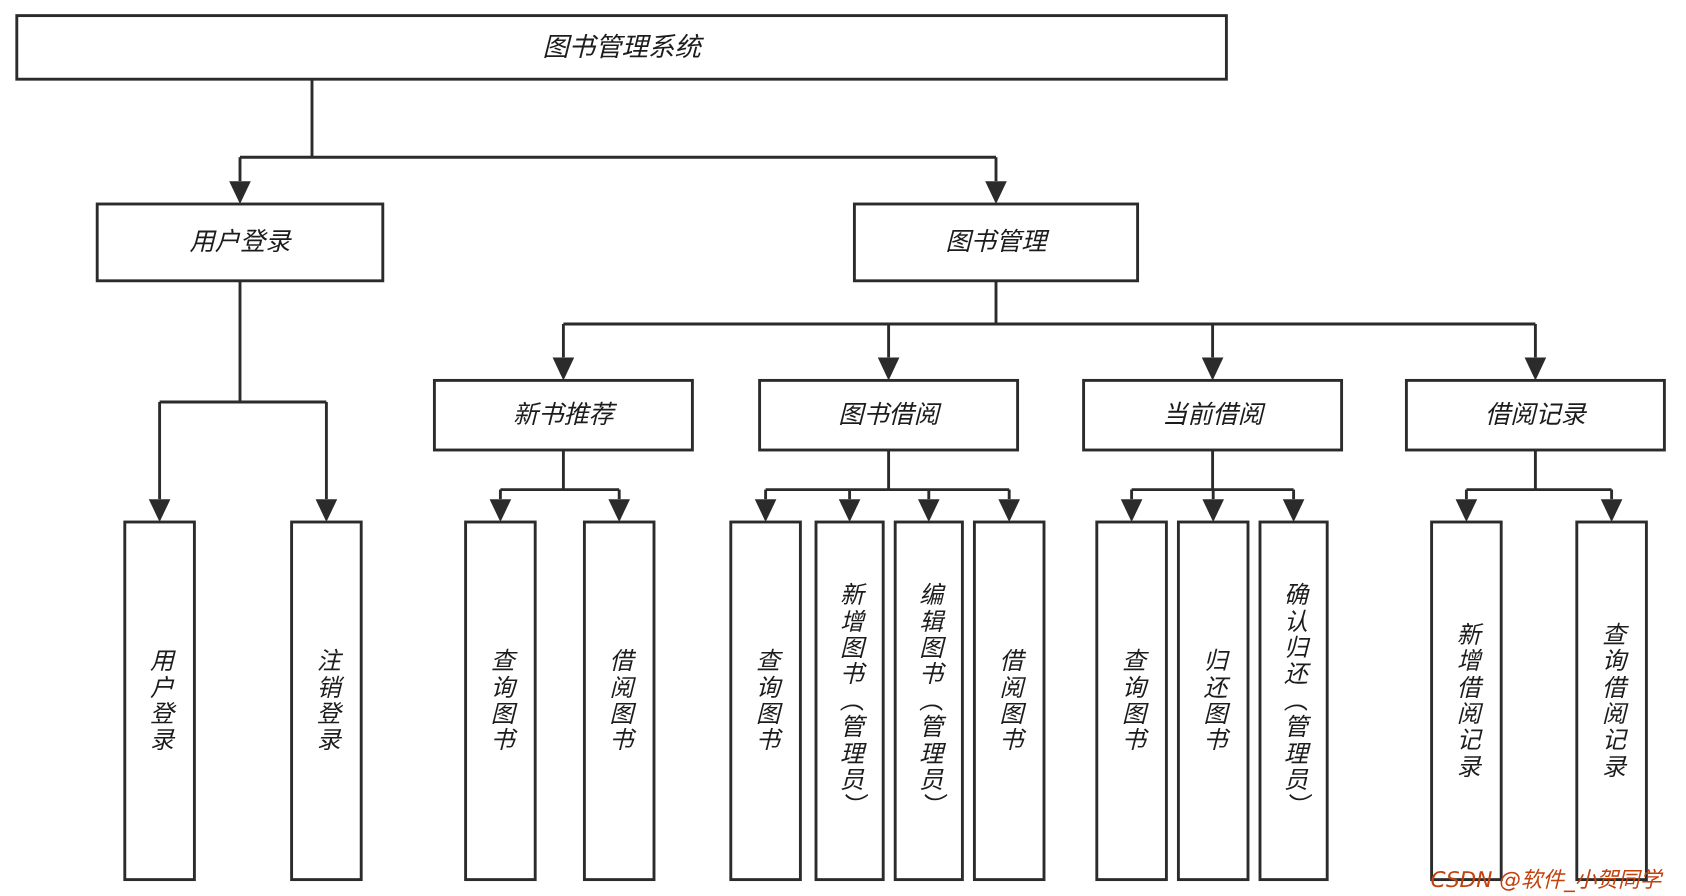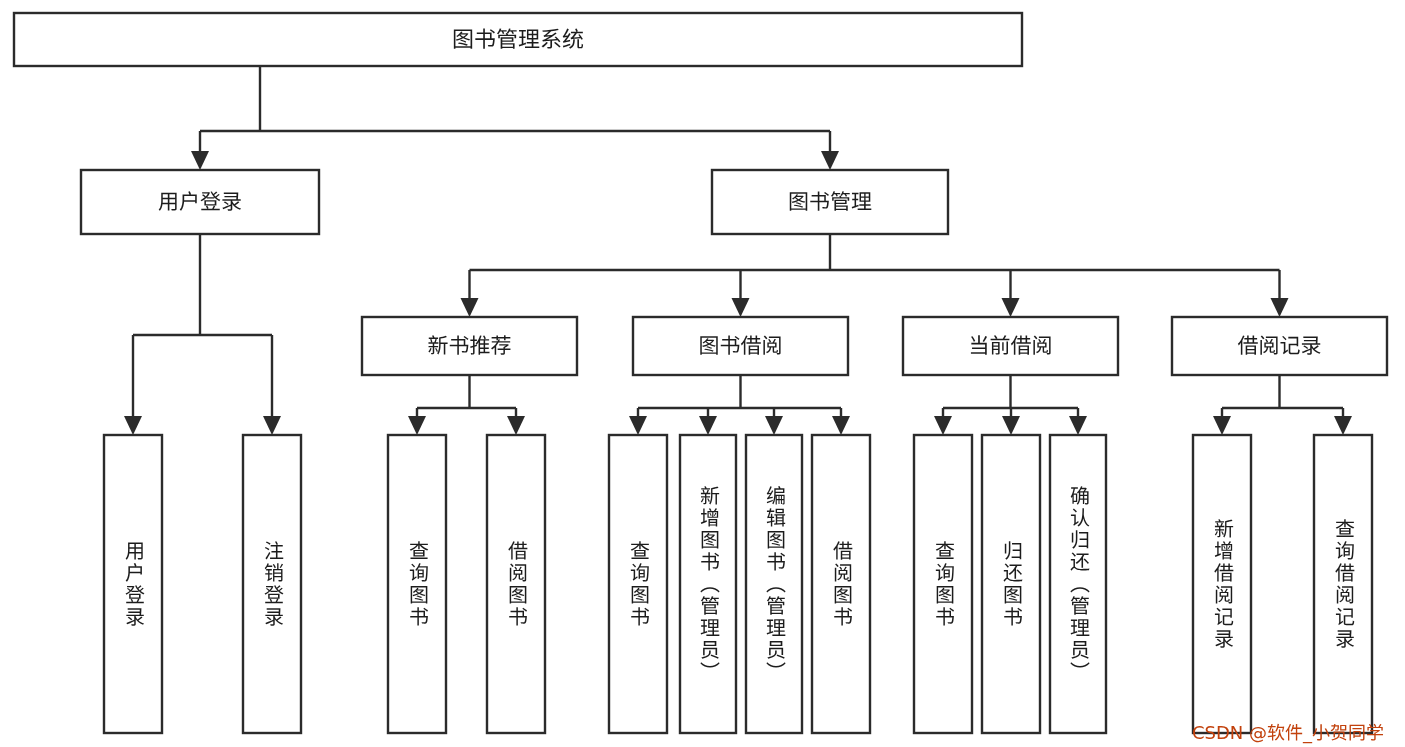--- a/index.html
+++ b/index.html
@@ -14,20 +14,21 @@
     position: relative;
     overflow: hidden;
     font-family: "DejaVu Sans", "Liberation Sans", sans-serif;
   }
   #diagram-root {
     position: absolute;
     left: 0;
     top: 0;
     width: 1405px;
     height: 747px;
+    font-style: italic;
   }
   svg.diagram-canvas {
     display: block;
     width: 1405px;
     height: 747px;
   }
   .node-box {
     fill: #ffffff;
     stroke: #2b2b2b;
     stroke-width: 2.4;

